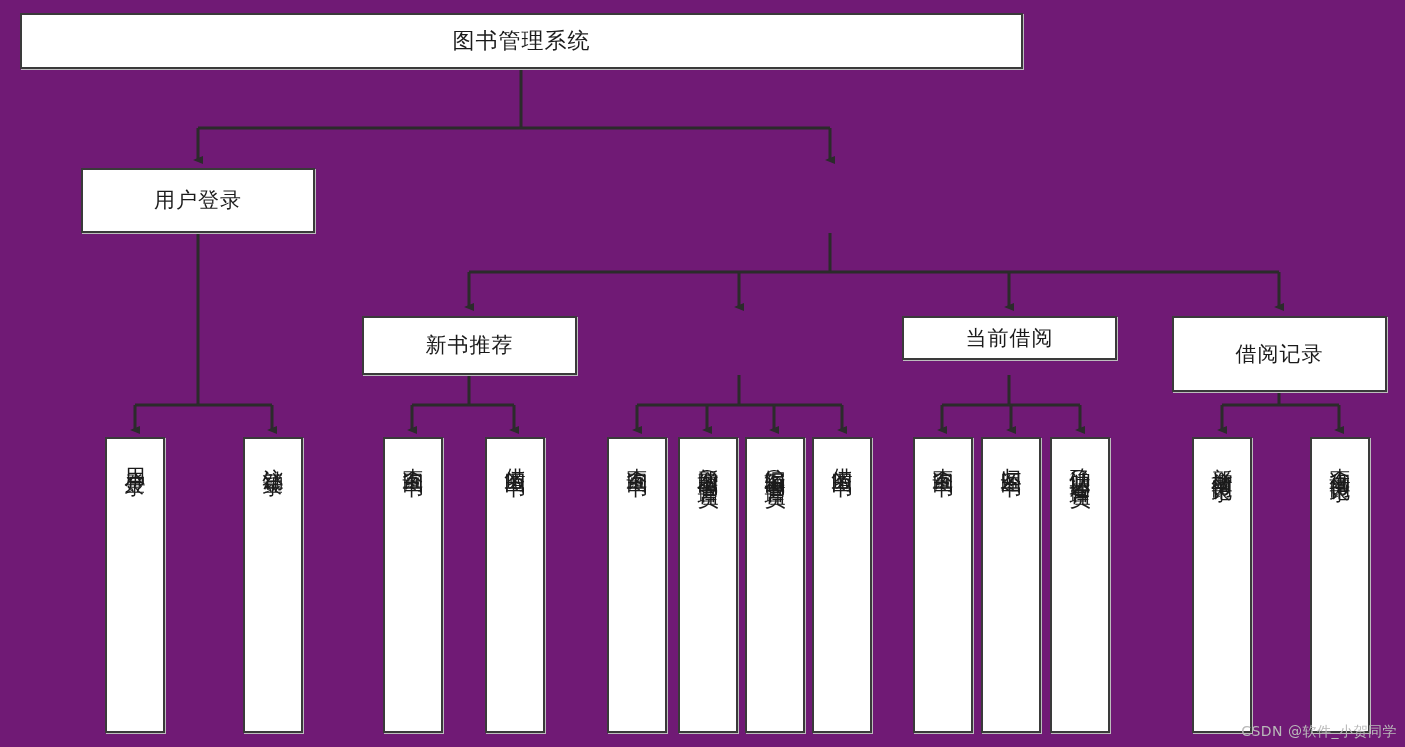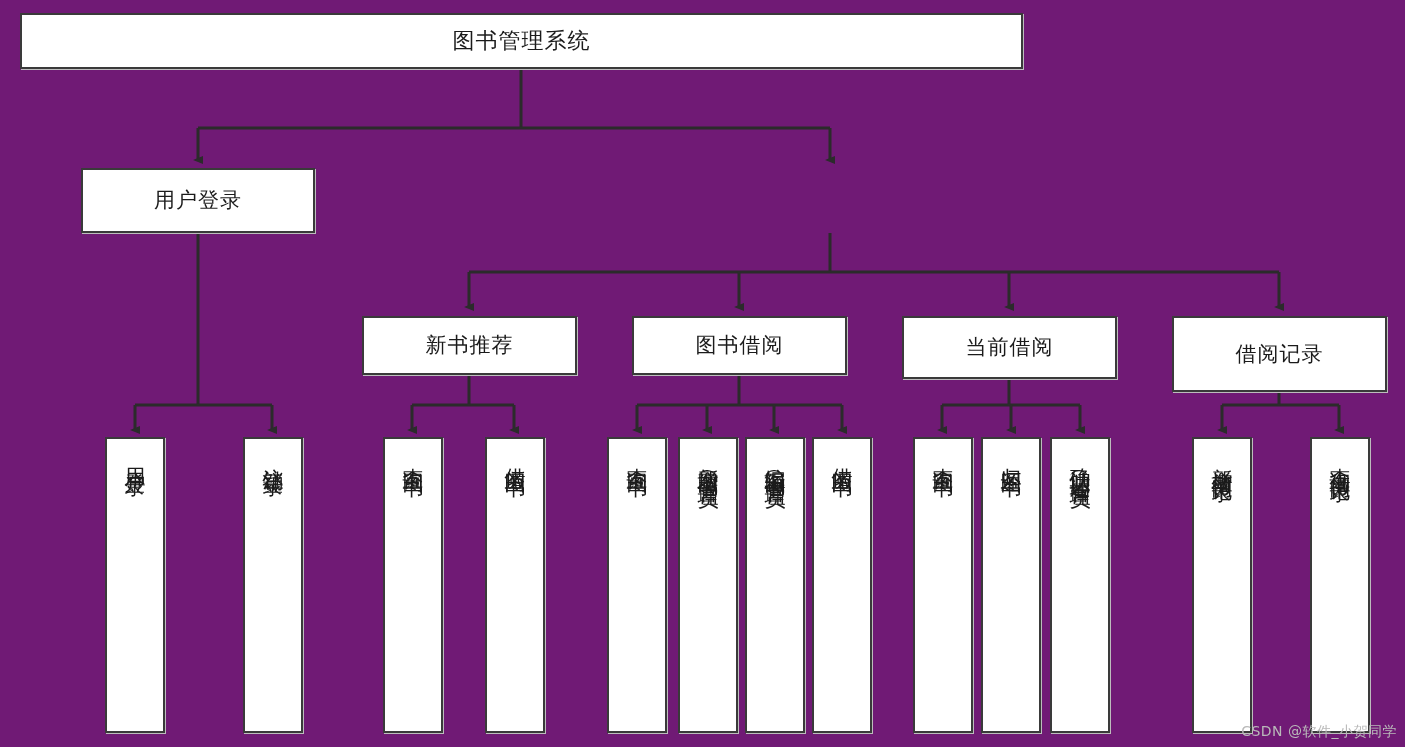--- a/index.html
+++ b/index.html
@@ -132,25 +132,22 @@
 
   <div class="node" style="left:81px; top:168px; width:234px; height:65px;">
     <span class="lbl">用户登录</span>
   </div>
 
 
   <div class="node" style="left:362px; top:316px; width:215px; height:59px;">
     <span class="lbl">新书推荐</span>
   </div>
 
-  <div class="node" style="left:632px; top:316px; width:215px; height:59px;">
-    <span class="lbl">图书借阅</span>
-  </div>
-
-  <div class="node" style="left:902px; top:316px; width:215px; height:63px;">
+
+  <div class="node" style="left:902px; top:316px; width:215px; height:44px;">
     <span class="lbl">当前借阅</span>
   </div>
 
   <div class="node" style="left:1172px; top:316px; width:215px; height:76px;">
     <span class="lbl">借阅记录</span>
   </div>
 
   <div class="node leaf" style="left:105px; top:437px; width:60px; height:296px;">
     <span class="lbl">用户登录</span>
   </div>

